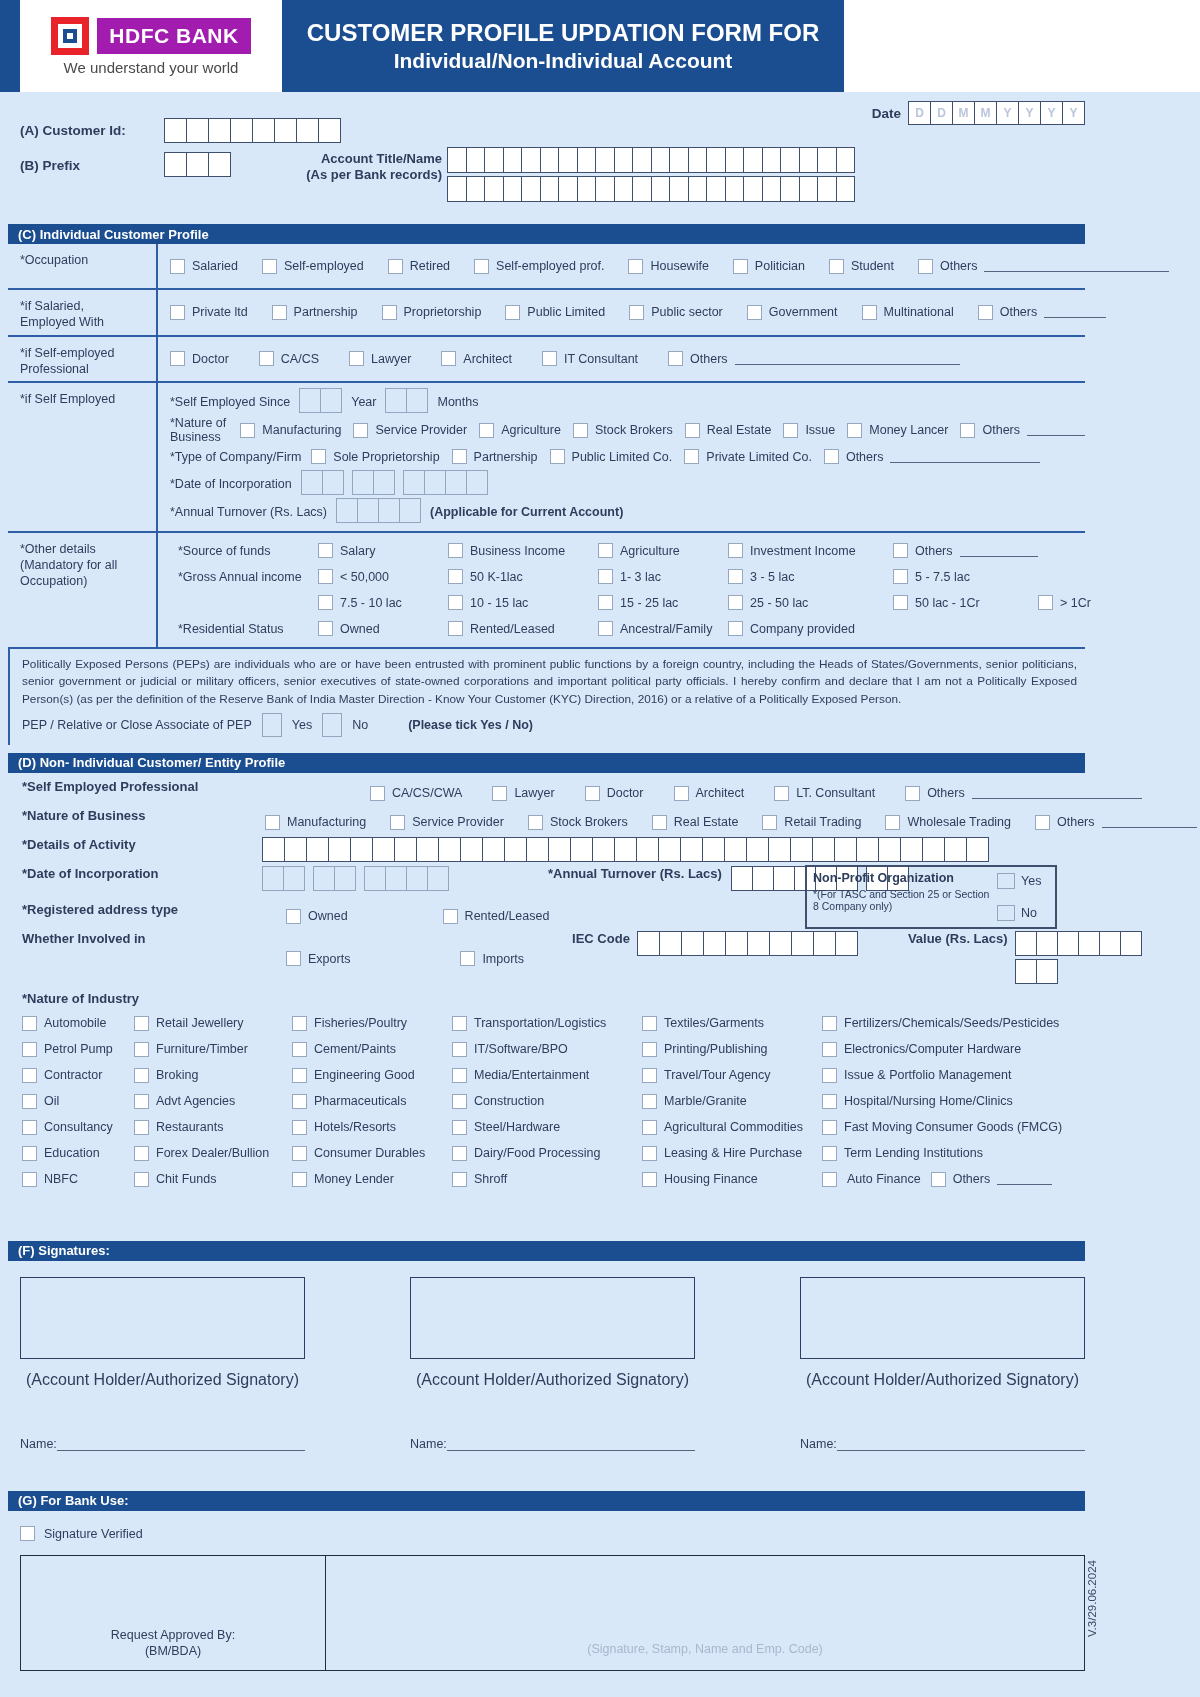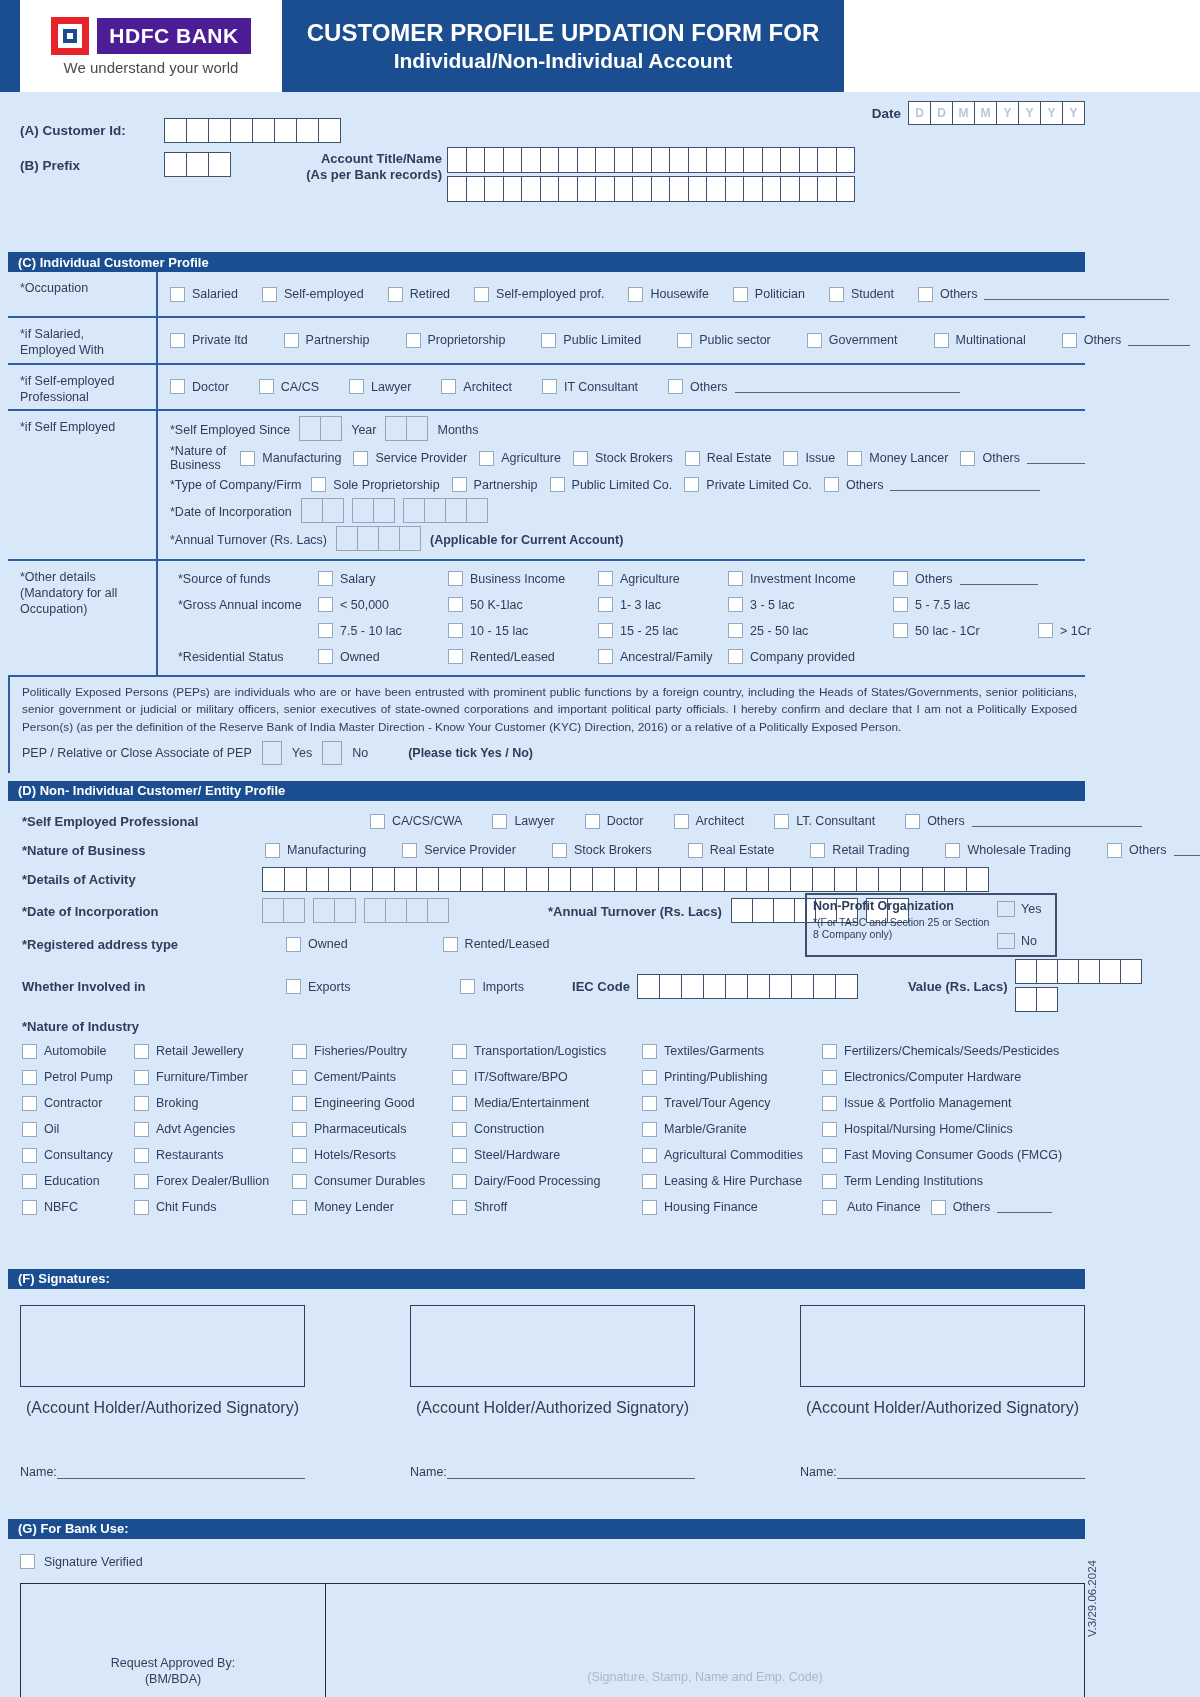--- a/index.html
+++ b/index.html
@@ -7,66 +7,66 @@
   body{background:#d9e8f8;font-family:"Liberation Sans",sans-serif;color:#2e3d5c;position:relative;overflow:hidden}
   
   .header{display:flex;height:92px;background:#ffffff;width:1200px}
   .hstrip{width:20px;background:#1b4e90;flex:none}
   .logo-panel{width:262px;flex:none;display:flex;flex-direction:column;align-items:center;justify-content:center;gap:4px;background:#fff}
   .logo-row{display:flex;align-items:center;gap:8px}
   .logo-mark{width:38px;height:38px;background:#e8232a;position:relative;flex:none}
   .lm-white{position:absolute;inset:7px;background:#ffffff}
   .lm-blue{position:absolute;inset:12px;background:#1b4e90}
   .lm-dot{position:absolute;inset:16px;background:#ffffff}
-  .brand-box{background:#4c1d95;color:#fff;font-weight:bold;font-size:21px;letter-spacing:.5px;padding:6px 12px}
+  .brand-box{background:#a21caf;color:#fff;font-weight:bold;font-size:21px;letter-spacing:.5px;padding:6px 12px}
   .tagline{color:#4a4a4a;font-size:15px}
   .title-panel{width:562px;flex:none;background:#1b4e90;color:#fff;display:flex;flex-direction:column;align-items:center;justify-content:center;line-height:1.25}
   .title1{font-size:24px;font-weight:bold}
   .title2{font-size:21px;font-weight:bold}
   
   .content{position:relative;margin-left:8px;width:1077px}
   .bar{height:20px;background:#1b4e90;color:#fff;font-weight:bold;font-size:13px;display:flex;align-items:center;padding:0 10px}
   .cells{display:inline-flex}
   .cells .cell{width:23px;height:25px;border:1px solid #3f4f6e;background:#fff;margin-left:-1px;display:inline-flex;align-items:center;justify-content:center;font-size:12px}
   .cells.small .cell{width:19.5px;height:26px}
   .cells.date-cells .cell{color:#b9c6da;font-weight:bold;height:24px}
   .cellgroup{display:inline-flex;margin-right:9px}
   .cellgroup .cell{width:22px;height:25px;border:1px solid #93a6c0;background:transparent;margin-left:-1px;display:inline-flex}
   .cellgroup.dark .cell{border-color:#3f4f6e;background:#fff}
   .checkbox{width:15px;height:15px;border:1px solid #96a7c0;background:#fff;display:inline-block;flex:none}
   .opt{display:inline-flex;align-items:center;gap:7px;white-space:nowrap;font-size:12.5px}
   .fill-line{display:inline-block;border-bottom:1px solid #55647f;height:12px}
   .pepbox{width:20px;height:24px;border:1px solid #93a6c0;background:transparent;display:inline-block;flex:none}
   .bold{font-weight:bold}
   
-  .topfields{padding-top:9px;height:160px;position:relative;font-size:13.5px}
+  .topfields{padding-top:9px;height:132px;position:relative;font-size:13.5px}
   .daterow{position:absolute;right:0;top:9px;display:flex;align-items:center;gap:8px}
   .rowA{position:absolute;left:12px;top:26px;display:flex;align-items:center}
   .rowA .lbl{width:145px;font-weight:bold}
   .rowB{position:absolute;left:12px;top:60px;display:flex;align-items:flex-start}
   .rowB .lbl{width:145px;font-weight:bold;padding-top:6px}
   .acct{position:absolute;left:292px;top:55px;display:flex;align-items:flex-start}
   .acct .albl{width:148px;text-align:right;font-weight:bold;line-height:1.25;padding-right:6px;padding-top:4px;font-size:13px}
   .acct .arows{display:flex;flex-direction:column;gap:3px}
   
   .c-table .crow{display:flex;border-top:2px solid #2e5fa6}
   .c-table .crow:first-child{border-top:none}
   .crow .clabel{width:148px;flex:none;padding:8px 4px 4px 12px;font-size:12.5px;line-height:1.3}
   .crow .ccontent{flex:1;border-left:2px solid #2e5fa6;padding:5px 0 5px 12px;display:flex;flex-direction:column;justify-content:center}
   .opts{display:flex;align-items:center}
-  .gap22{gap:36px}.gap24{gap:24px}.gap26{gap:12px}.gap30{gap:30px}.gap12{gap:12px}
+  .gap22{gap:24px}.gap24{gap:24px}.gap26{gap:12px}.gap30{gap:30px}.gap12{gap:12px}
   .subrow{display:flex;align-items:center;min-height:25.5px;font-size:12.5px}
   .subrow .slabel{margin-right:10px}
   .dgrid{display:grid;grid-template-columns:148px 130px 150px 130px 165px 145px auto;align-items:center;min-height:26px;font-size:12.5px}
   .contents{display:contents}
   .peptext{font-size:11.8px;line-height:1.45;text-align:justify;padding-right:8px}
   .pepline{display:flex;align-items:center;gap:10px;margin-top:5px;font-size:12.5px}
   
   .d-body{position:relative;padding-top:6px;padding-bottom:14px}
-  .drow{display:flex;align-items:center;min-height:29px;font-size:13px;padding-left:14px}
+  .drow{display:flex;min-height:29px;font-size:13px;padding-left:14px}
   .dlabel{font-weight:bold;flex:none}
   .dl-prof{width:348px}.dl-nb{width:243px}.dl-da{width:241px}.dl-di{width:241px}.dl-ra{width:264px}.dl-wi{width:264px}
   .nonprofit{position:absolute;left:797px;top:92px;width:252px;height:64px;border:2px solid #3f4f6e;display:flex;padding:4px 6px;gap:4px}
   .np-left{flex:1;line-height:1.2}
   .np-title{font-weight:bold;font-size:12.5px}
   .np-note{font-size:10.5px;margin-top:2px}
   .np-right{width:52px;display:flex;flex-direction:column;justify-content:space-between;padding:2px 0}
   .np-opt{display:flex;align-items:center;gap:6px;font-size:12.5px}
   .np-box{width:18px;height:16px;border:1px solid #93a6c0;background:transparent;flex:none}
   .industry-label{font-weight:bold;font-size:13px;padding-left:14px;margin-top:4px}

